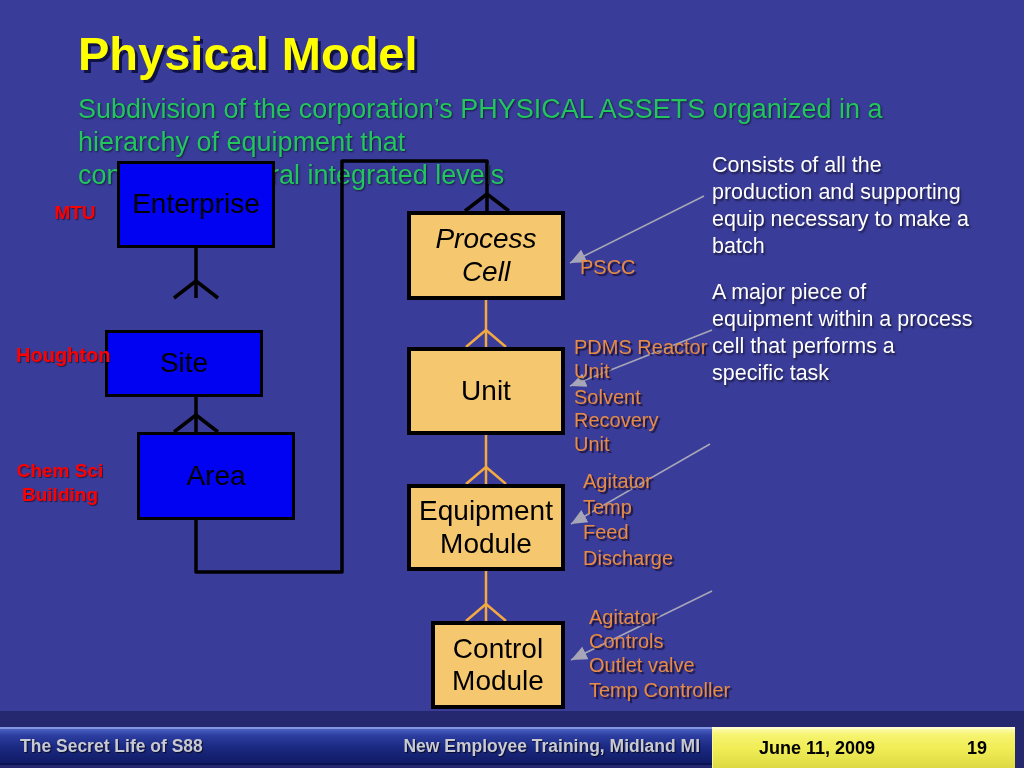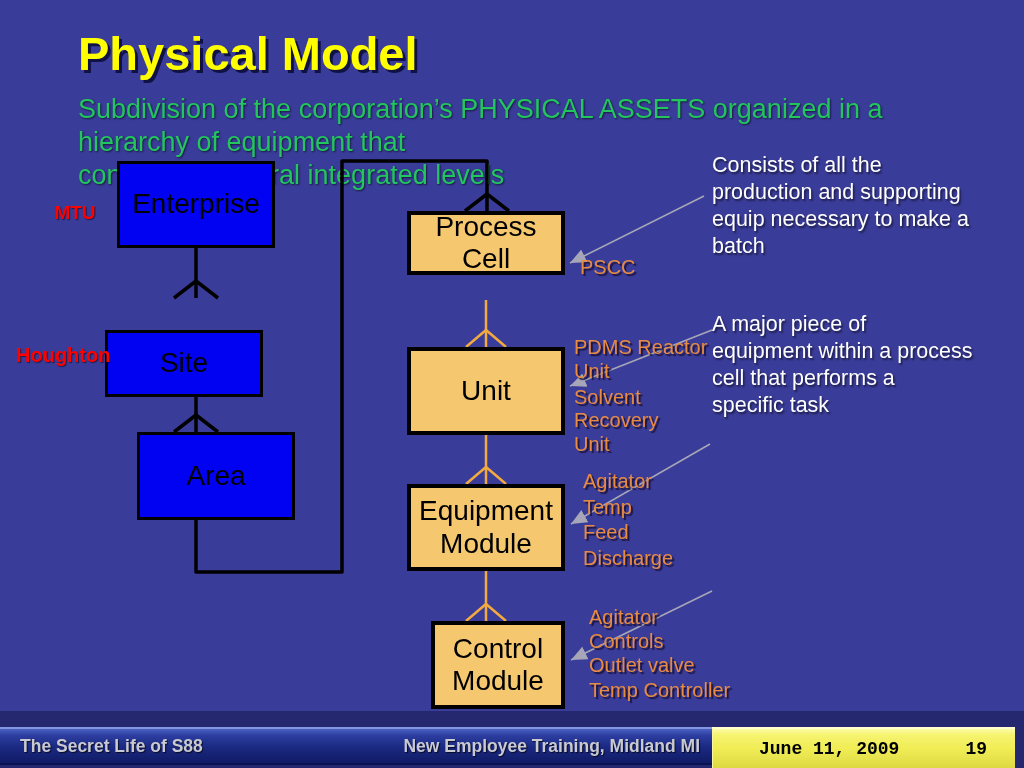--- a/index.html
+++ b/index.html
@@ -31,21 +31,21 @@
   .box{
     position:absolute;z-index:2;box-sizing:border-box;
     display:flex;align-items:center;justify-content:center;text-align:center;
     font-size:28px;line-height:1.15;color:#000;
   }
   .box.blue{background:var(--box-blue,#0202F2);border:3px solid #000;}
   .box.orange{background:var(--box-orange,#F5C76F);border:4px solid #000;}
   #box-enterprise{left:117px;top:161px;width:158px;height:87px;}
   #box-site{left:105px;top:298px;width:158px;height:67px;margin-top:32px;}
   #box-area{left:117px;top:432px;width:158px;height:88px;margin-left:20px;}
-  #box-process-cell{left:407px;top:211px;width:158px;height:64px;}
+  #box-process-cell{left:407px;top:211px;width:158px;height:89px;font-style:italic;}
   #box-unit{left:407px;top:347px;width:158px;height:88px;}
   #box-equipment-module{left:407px;top:484px;width:158px;height:87px;}
   #box-control-module{left:407px;top:621px;width:134px;height:88px;margin-left:24px;}
   
   .red-label{
     position:absolute;z-index:2;font-weight:bold;
     color:var(--label-red,#FF0000);text-shadow:1px 1px 1px rgba(0,0,0,0.5);
   }
   #red-mtu{left:40px;top:202px;width:70px;text-align:center;font-size:19px;}
   #red-houghton{left:16px;top:344px;font-size:20px;}
@@ -61,21 +61,21 @@
   #ex-solvent{left:574px;top:386px;line-height:1.17;}
   #ex-em{left:583px;top:469px;line-height:1.28;}
   #ex-cm{left:589px;top:605px;line-height:1.21;}
   
   .desc{
     position:absolute;z-index:2;width:305px;
     font-size:21.5px;line-height:1.26;color:#FFFFFF;
     text-shadow:1.5px 1.5px 2px rgba(0,0,0,0.55);
   }
   #desc-process-cell{left:712px;top:152px;}
-  #desc-unit{left:712px;top:279px;margin-top:32px;}
+  #desc-unit{left:712px;top:279px;}
   #desc-equipment-module{left:712px;top:427px;}
   #desc-control-module{left:712px;top:590px;}
   
   #footer-strip{position:absolute;left:0;top:711px;width:1024px;height:57px;background:#26286F;z-index:3;}
   #footer-bar{
     position:absolute;left:0;top:727px;width:906px;height:34px;z-index:4;
     background:linear-gradient(180deg,#4A60C0 0%,#2B3D9F 20%,var(--footer-bar-blue,#1A2880) 55%,#111C66 100%);
     border-top:2px solid #8496E0;border-bottom:2px solid #0A1150;
   }
   #footer-texts{
@@ -84,21 +84,21 @@
     font-size:17.5px;font-weight:bold;color:var(--footer-text,#C9C9D2);
     text-shadow:1px 1px 1px rgba(0,0,0,0.7);
   }
   #footer-date-box{
     position:absolute;left:712px;top:727px;width:303px;height:41px;z-index:5;
     box-sizing:border-box;
     background:linear-gradient(180deg,#FDFBA8 0%,#F6F370 15%,var(--footer-yellow,#F0ED55) 50%,#DDD944 100%);
     border-top:2px solid #FFFFD0;border-left:1px solid #FBF89C;
     display:flex;justify-content:space-between;align-items:center;
     padding:0 28px 0 46px;
-    font-size:18px;font-weight:bold;color:#000;font-family:Liberation Mono, monospace;
+    font-size:18px;font-weight:bold;color:#000;
   }
 </style>
 </head>
 <body>
 
 <div id="slide">
 
   <h1 id="title">Physical Model</h1>
   <div id="subtitle" class="pre">Subdivision of the corporation’s PHYSICAL ASSETS organized in a hierarchy of equipment that
 consists of several integrated levels</div>
@@ -139,20 +139,22 @@
   <div class="box orange pre" id="box-process-cell">Process
 Cell</div>
   <div class="box orange pre" id="box-unit">Unit</div>
   <div class="box orange pre" id="box-equipment-module">Equipment
 Module</div>
   <div class="box orange pre" id="box-control-module">Control
 Module</div>
 
   <div class="red-label pre" id="red-mtu">MTU</div>
   <div class="red-label pre" id="red-houghton">Houghton</div>
+  <div class="red-label pre" id="red-chemsci">Chem Sci
+Building</div>
 
   <div class="orange-label pre" id="ex-pscc">PSCC</div>
   <div class="orange-label pre" id="ex-pdms">PDMS Reactor
 Unit</div>
   <div class="orange-label pre" id="ex-solvent">Solvent
 Recovery
 Unit</div>
   <div class="orange-label pre" id="ex-em">Agitator
 Temp
 Feed

